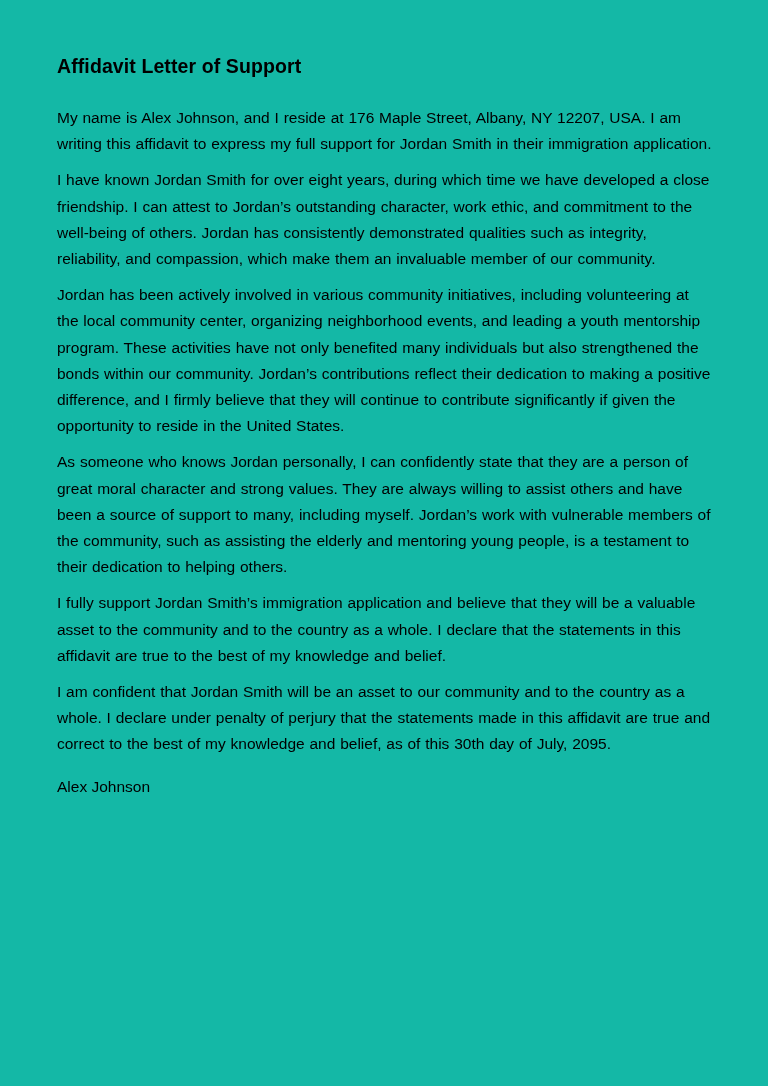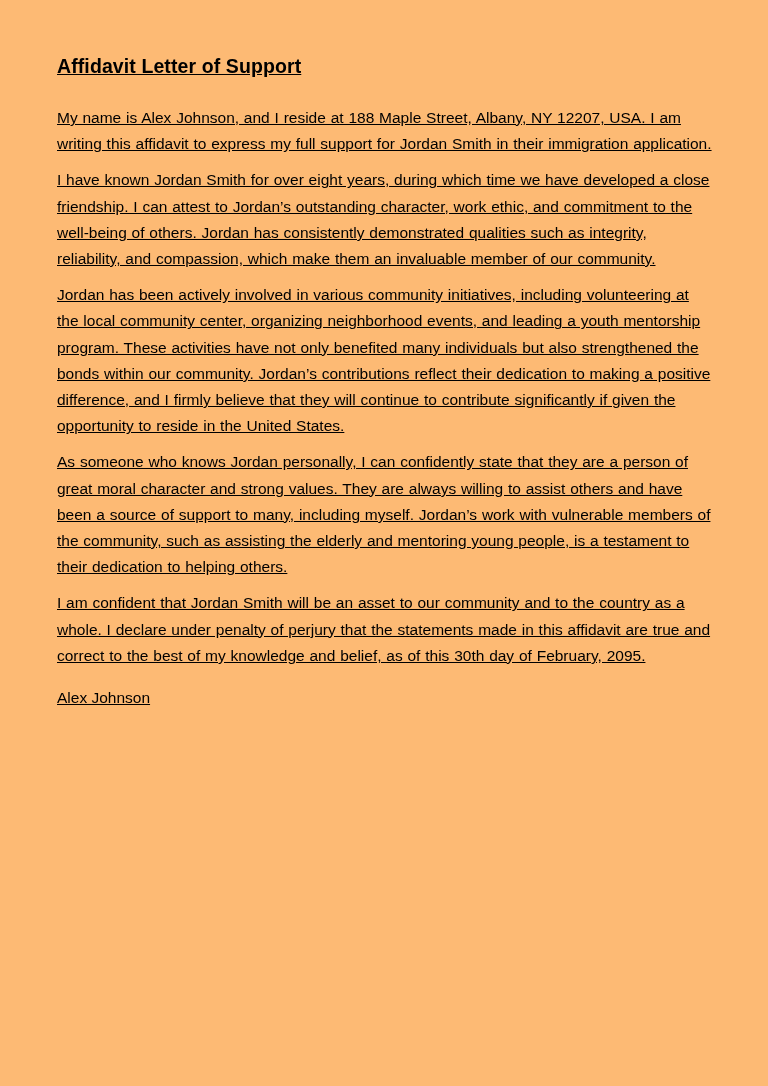--- a/index.html
+++ b/index.html
@@ -12,22 +12,21 @@
     height: 1086px;
     font-family: "Liberation Sans", sans-serif;
     color: #000000;
     overflow: hidden;
   }
   .page {
     box-sizing: border-box;
     width: 768px;
     height: 1086px;
     padding: 53px 56px 20px 57px;
-    background: #fdba74;
-    text-decoration: underline;
+    background: #14b8a6;
   }
   .doc-title {
     font-size: 19.5px;
     font-weight: bold;
     line-height: 26px;
     margin: 0 0 26px 0;
     letter-spacing: 0.1px;
   }
   .doc-paragraph {
     font-size: 15.5px;
@@ -40,26 +39,27 @@
     line-height: 26px;
     margin: 16px 0 16px 0;
   }
 </style>
 </head>
 <body>
 
 <div class="page">
   <h1 class="doc-title">Affidavit Letter of Support</h1>
 
-  <p class="doc-paragraph">My name is Alex Johnson, and I reside at 188 Maple Street, Albany, NY 12207, USA. I am writing this affidavit to express my full support for Jordan Smith in their immigration application.</p>
+  <p class="doc-paragraph">My name is Alex Johnson, and I reside at 176 Maple Street, Albany, NY 12207, USA. I am writing this affidavit to express my full support for Jordan Smith in their immigration application.</p>
 
   <p class="doc-paragraph">I have known Jordan Smith for over eight years, during which time we have developed a close friendship. I can attest to Jordan’s outstanding character, work ethic, and commitment to the well-being of others. Jordan has consistently demonstrated qualities such as integrity, reliability, and compassion, which make them an invaluable member of our community.</p>
 
   <p class="doc-paragraph">Jordan has been actively involved in various community initiatives, including volunteering at the local community center, organizing neighborhood events, and leading a youth mentorship program. These activities have not only benefited many individuals but also strengthened the bonds within our community. Jordan’s contributions reflect their dedication to making a positive difference, and I firmly believe that they will continue to contribute significantly if given the opportunity to reside in the United States.</p>
 
   <p class="doc-paragraph">As someone who knows Jordan personally, I can confidently state that they are a person of great moral character and strong values. They are always willing to assist others and have been a source of support to many, including myself. Jordan’s work with vulnerable members of the community, such as assisting the elderly and mentoring young people, is a testament to their dedication to helping others.</p>
 
+  <p class="doc-paragraph">I fully support Jordan Smith’s immigration application and believe that they will be a valuable asset to the community and to the country as a whole. I declare that the statements in this affidavit are true to the best of my knowledge and belief.</p>
 
 
-  <p class="doc-paragraph">I am confident that Jordan Smith will be an asset to our community and to the country as a whole. I declare under penalty of perjury that the statements made in this affidavit are true and correct to the best of my knowledge and belief, as of this 30th day of February, 2095.</p>
+  <p class="doc-paragraph">I am confident that Jordan Smith will be an asset to our community and to the country as a whole. I declare under penalty of perjury that the statements made in this affidavit are true and correct to the best of my knowledge and belief, as of this 30th day of July, 2095.</p>
 
   <p class="doc-signature">Alex Johnson</p>
 </div>
 
 </body></html>

